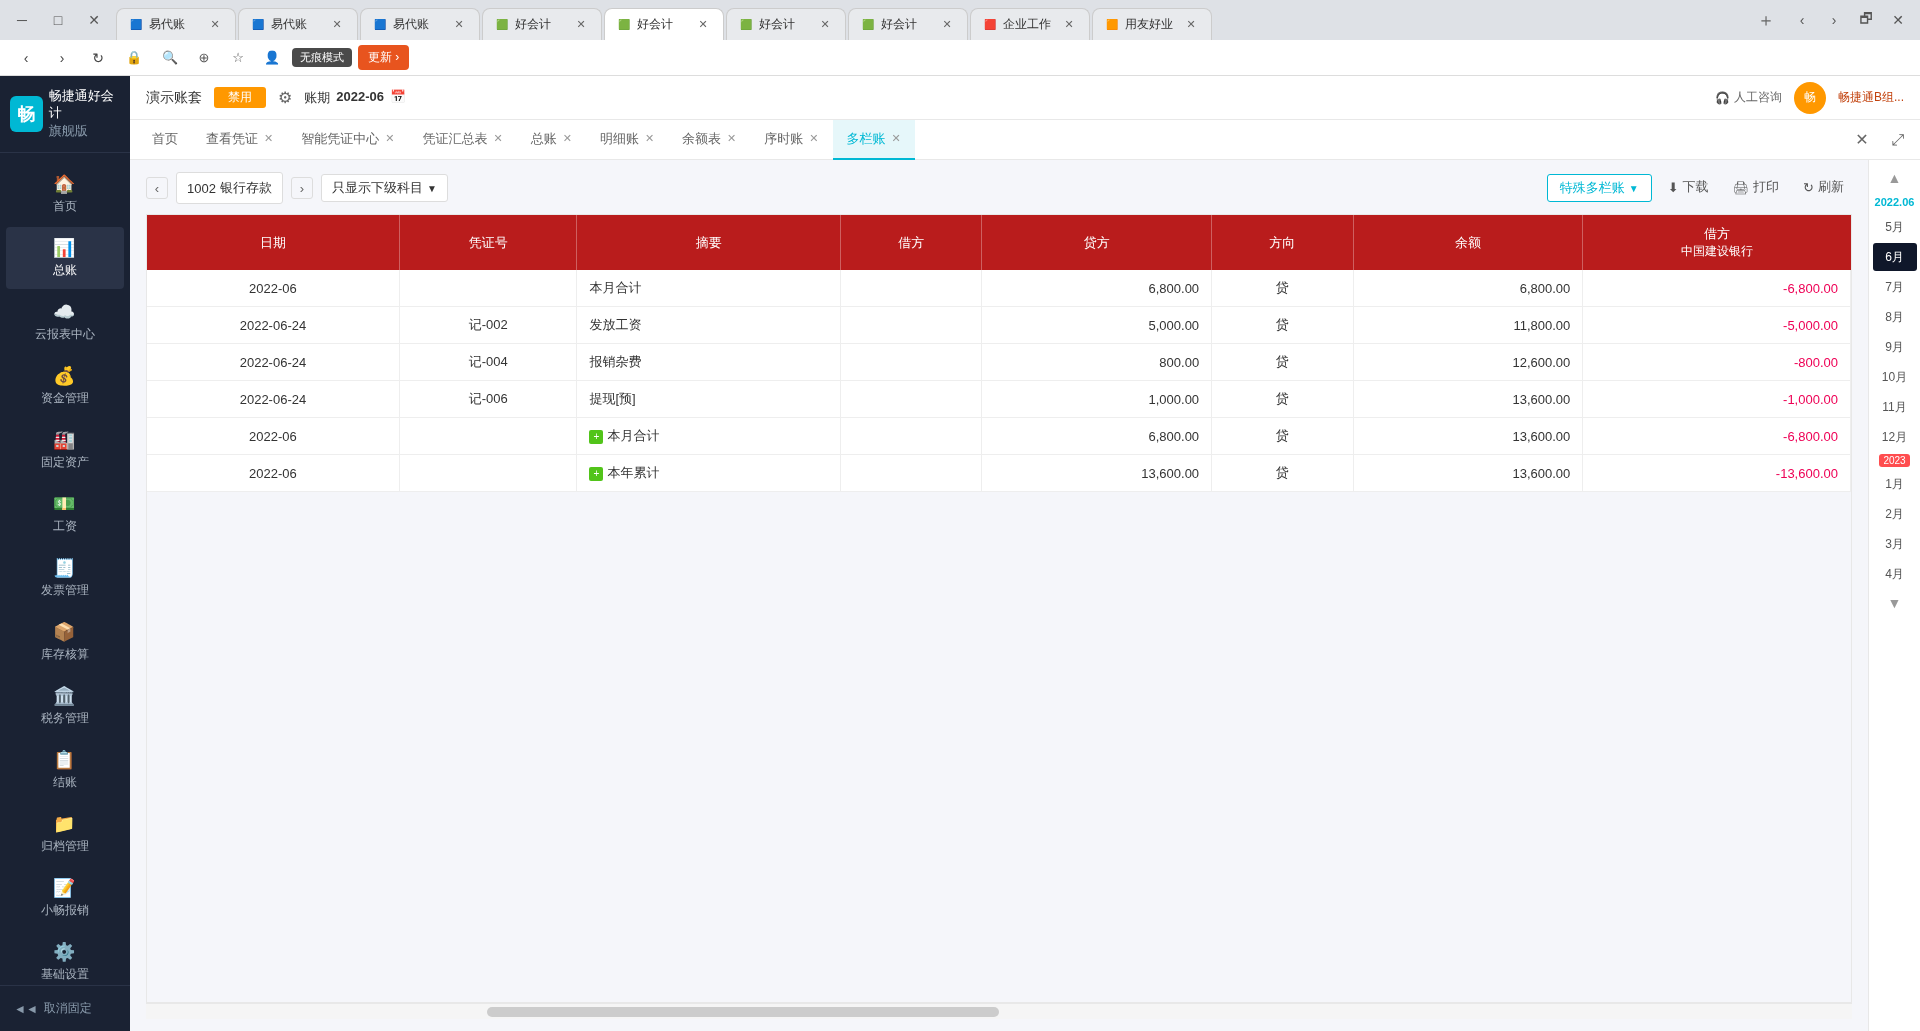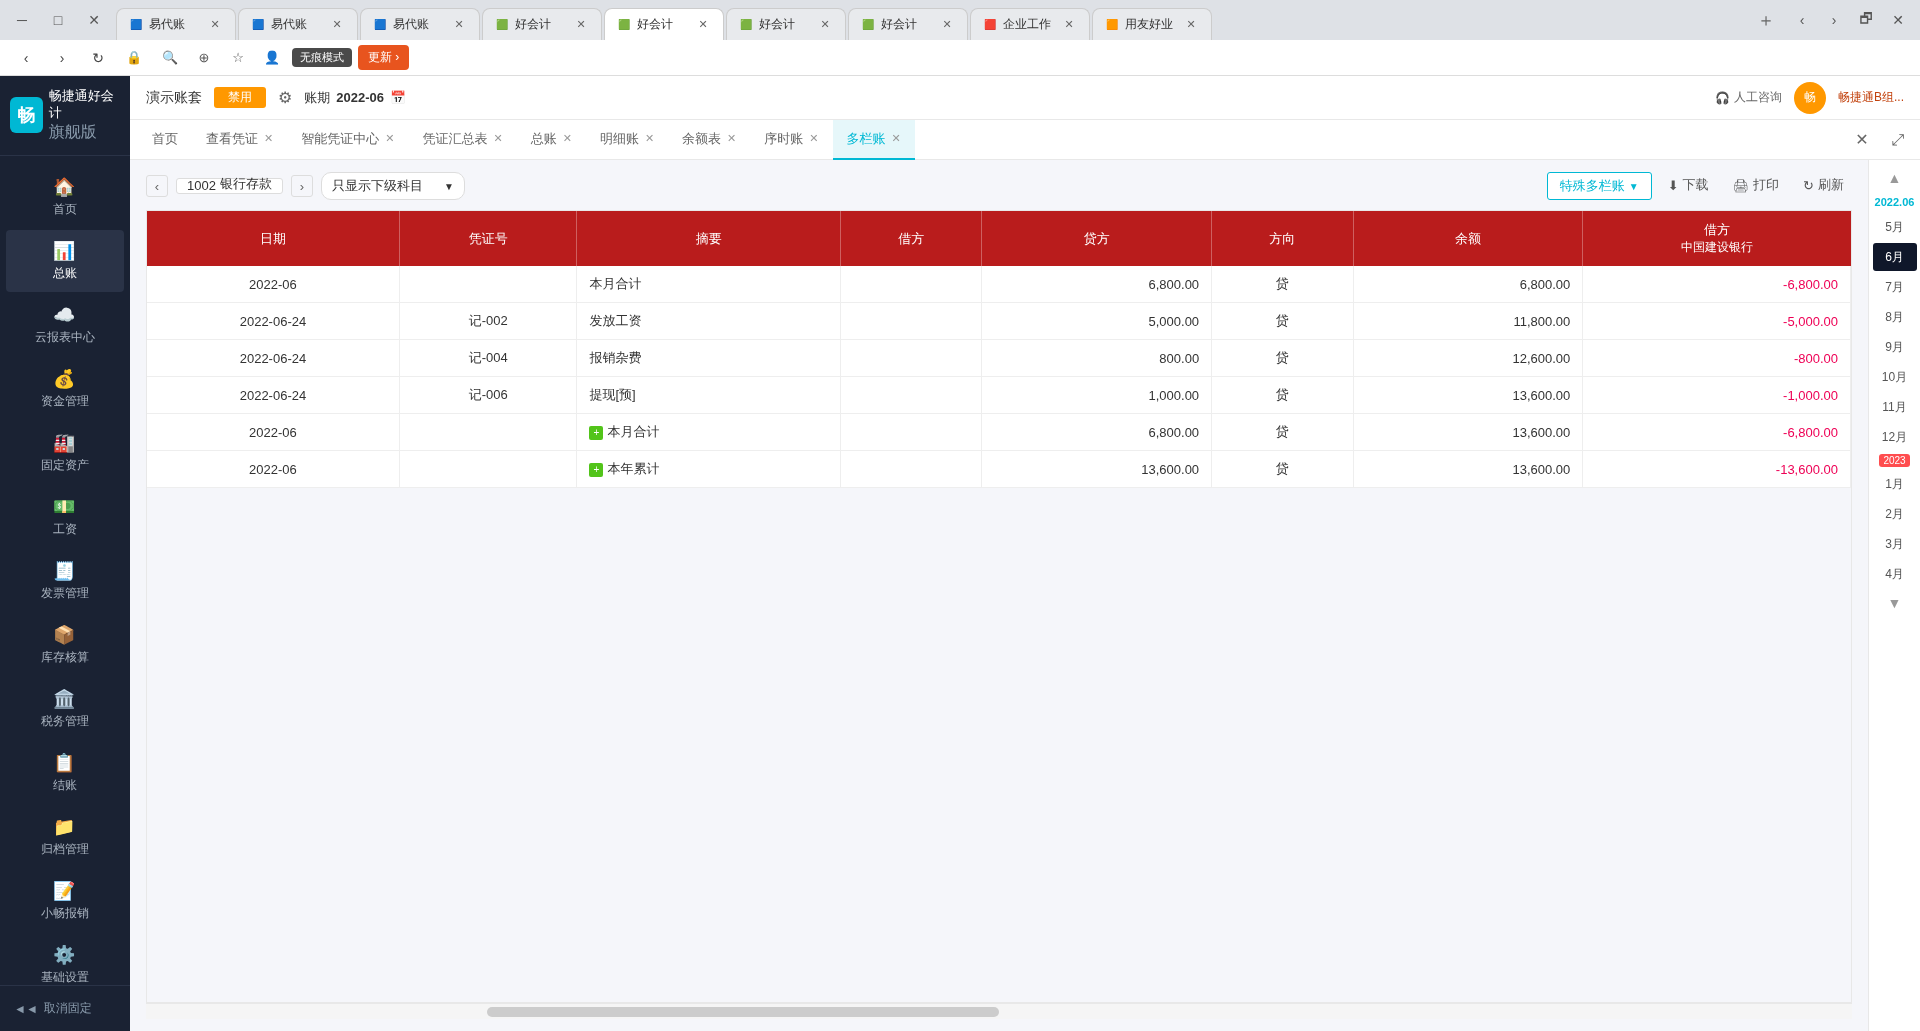--- a/index.html
+++ b/index.html
@@ -26,35 +26,35 @@
     .update-btn { background: #e8541e; color: #fff; border-radius: 4px; padding: 4px 10px; font-size: 12px; cursor: pointer; }
 
     
     .app-layout { display: flex; height: calc(1031px - 76px); }
 
     
     .sidebar { width: 130px; background: #1a2233; display: flex; flex-direction: column; color: #fff; flex-shrink: 0; position: relative; }
     .sidebar-logo { padding: 12px 10px; display: flex; align-items: center; gap: 6px; border-bottom: 1px solid #2a3347; }
     .logo-icon { width: 36px; height: 36px; background: #00b8d4; border-radius: 6px; display: flex; align-items: center; justify-content: center; font-size: 18px; color: #fff; font-weight: bold; }
     .logo-text { font-size: 13px; color: #fff; line-height: 1.3; }
-    .logo-sub { font-size: 16px; color: #8899aa; }
+    .logo-sub { font-size: 13px; color: #8899aa; }
     .sidebar-nav { flex: 1; overflow-y: auto; padding: 8px 0; }
     .nav-item { display: flex; flex-direction: column; align-items: center; padding: 10px 8px; cursor: pointer; color: #aab4c0; font-size: 12px; border-radius: 4px; margin: 2px 6px; }
     .nav-item.active { background: #2a3347; color: #fff; }
     .nav-item .nav-icon { font-size: 18px; margin-bottom: 3px; }
     .sidebar-bottom { padding: 8px; border-top: 1px solid #2a3347; }
     .sidebar-bottom-item { display: flex; align-items: center; gap: 6px; color: #8899aa; font-size: 12px; padding: 6px; cursor: pointer; }
 
     
     .main-content { flex: 1; display: flex; flex-direction: column; background: #f5f6fa; overflow: hidden; }
 
     
     .top-bar { background: #fff; height: 44px; display: flex; align-items: center; padding: 0 16px; border-bottom: 1px solid #e8e8e8; gap: 12px; }
     .account-badge { background: #ff9800; color: #fff; padding: 2px 14px; border-radius: 3px; font-size: 12px; cursor: pointer; }
-    .period-info { display: flex; align-items: center; gap: 6px; font-size: 13px; color: #333; }
+    .period-info { display: flex; gap: 6px; font-size: 13px; color: #333; }
     .top-bar-right { margin-left: auto; display: flex; align-items: center; gap: 12px; }
     .user-service { display: flex; align-items: center; gap: 4px; color: #666; font-size: 12px; cursor: pointer; }
     .user-avatar { width: 32px; height: 32px; border-radius: 50%; background: #ff9800; display: flex; align-items: center; justify-content: center; color: #fff; font-size: 12px; }
     .user-name { font-size: 12px; color: #c2410c; }
     .settings-icon { font-size: 16px; color: #666; cursor: pointer; }
 
     
     .tab-nav { background: #fff; display: flex; align-items: center; border-bottom: 1px solid #e8e8e8; padding: 0 8px; height: 40px; }
     .page-tab { padding: 0 14px; height: 40px; display: flex; align-items: center; font-size: 13px; color: #666; cursor: pointer; border-bottom: 2px solid transparent; white-space: nowrap; }
     .page-tab.active { color: #00b8d4; border-bottom: 2px solid #00b8d4; background: #e6f7fa; }
@@ -62,22 +62,22 @@
     .tab-nav-right { margin-left: auto; display: flex; align-items: center; gap: 8px; }
     .icon-btn { width: 28px; height: 28px; display: flex; align-items: center; justify-content: center; cursor: pointer; color: #666; font-size: 16px; }
 
     
     .content-area { flex: 1; display: flex; overflow: hidden; }
     .ledger-main { flex: 1; padding: 12px 16px; overflow: hidden; display: flex; flex-direction: column; }
 
     
     .ledger-toolbar { display: flex; align-items: center; gap: 8px; margin-bottom: 10px; }
     .nav-arrow { width: 22px; height: 22px; display: flex; align-items: center; justify-content: center; cursor: pointer; color: #666; border: 1px solid #ddd; border-radius: 3px; }
-    .account-selector { display: flex; align-items: flex-end; gap: 4px; padding: 0 10px; height: 16px; border: 1px solid #ddd; border-radius: 3px; background: #fff; cursor: pointer; font-size: 13px; color: #333; }
-    .filter-dropdown { display: flex; align-items: center; gap: 21px; padding: 0 10px; height: 28px; border: 1px solid #ddd; border-radius: 10px; background: #fff; cursor: pointer; font-size: 13px; color: #333; }
+    .account-selector { display: flex; align-items: center; gap: 4px; padding: 0 10px; height: 32px; border: 1px solid #ddd; border-radius: 3px; background: #fff; cursor: pointer; font-size: 13px; color: #333; }
+    .filter-dropdown { display: flex; align-items: center; gap: 4px; padding: 0 10px; height: 28px; border: 1px solid #ddd; border-radius: 3px; background: #fff; cursor: pointer; font-size: 13px; color: #333; }
     .toolbar-right { margin-left: auto; display: flex; gap: 8px; align-items: flex-start; }
     .special-multi-btn { border: 1px solid #00b8d4; color: #00b8d4; background: #fff; padding: 4px 12px; border-radius: 3px; cursor: pointer; font-size: 13px; display: flex; align-items: center; gap: 4px; }
     .toolbar-action { display: flex; align-items: center; gap: 4px; color: #555; font-size: 13px; cursor: pointer; padding: 4px 8px; }
 
     
     .ledger-table-wrap { flex: 1; overflow: auto; border: 1px solid #e8e8e8; }
     .ledger-table { width: 100%; border-collapse: collapse; }
     .ledger-table thead tr { background: #b91c1c; }
     .ledger-table thead th { color: #fff; padding: 10px 12px; text-align: center; font-size: 13px; font-weight: normal; border-right: 1px solid rgba(255,255,255,0.3); white-space: nowrap; }
     .ledger-table thead th:last-child { border-right: none; }

